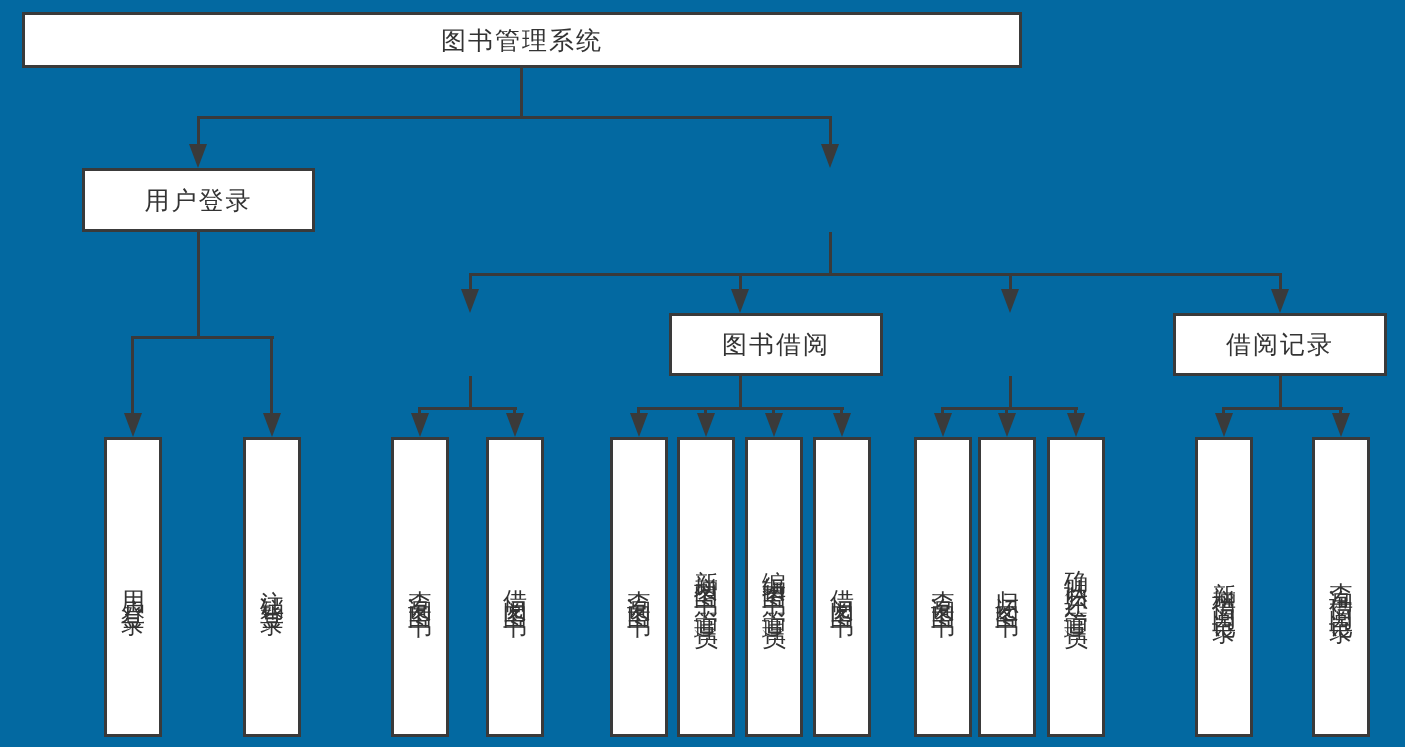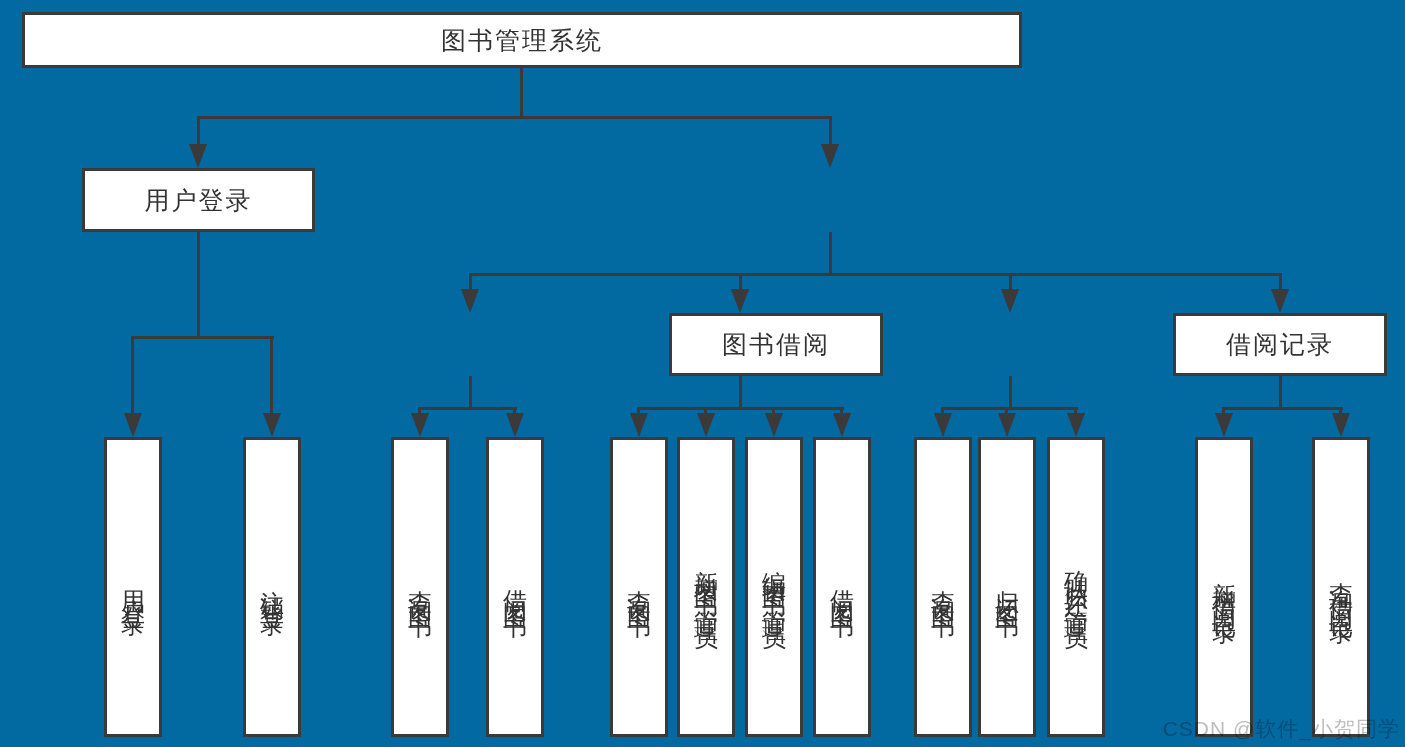--- a/index.html
+++ b/index.html
@@ -149,15 +149,14 @@
     <span class="vtext">确认归还（管理员）</span>
   </div>
 
   <div class="node leaf" style="left:1195px; top:437px; width:58px; height:300px;">
     <span class="vtext">新增借阅记录</span>
   </div>
   <div class="node leaf" style="left:1312px; top:437px; width:58px; height:300px;">
     <span class="vtext">查询借阅记录</span>
   </div>
 
-  <div class="watermark">CSDN @软件_小贺同学</div>
 
 </div>
 
 </body></html>

